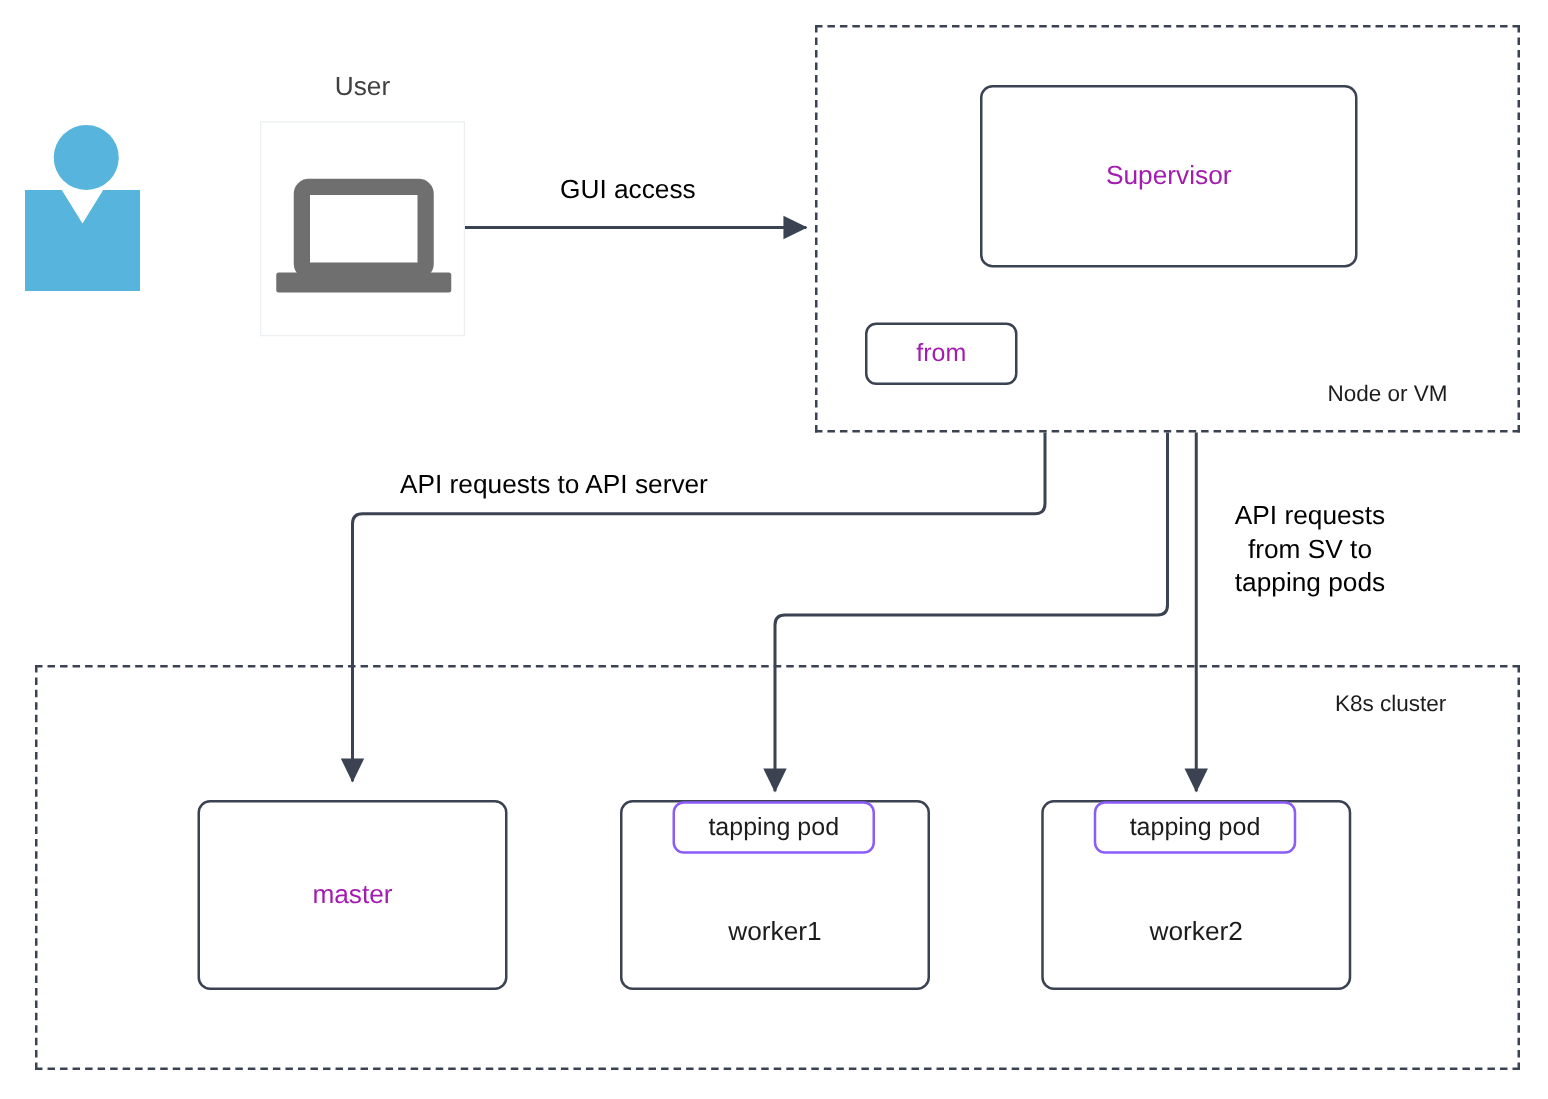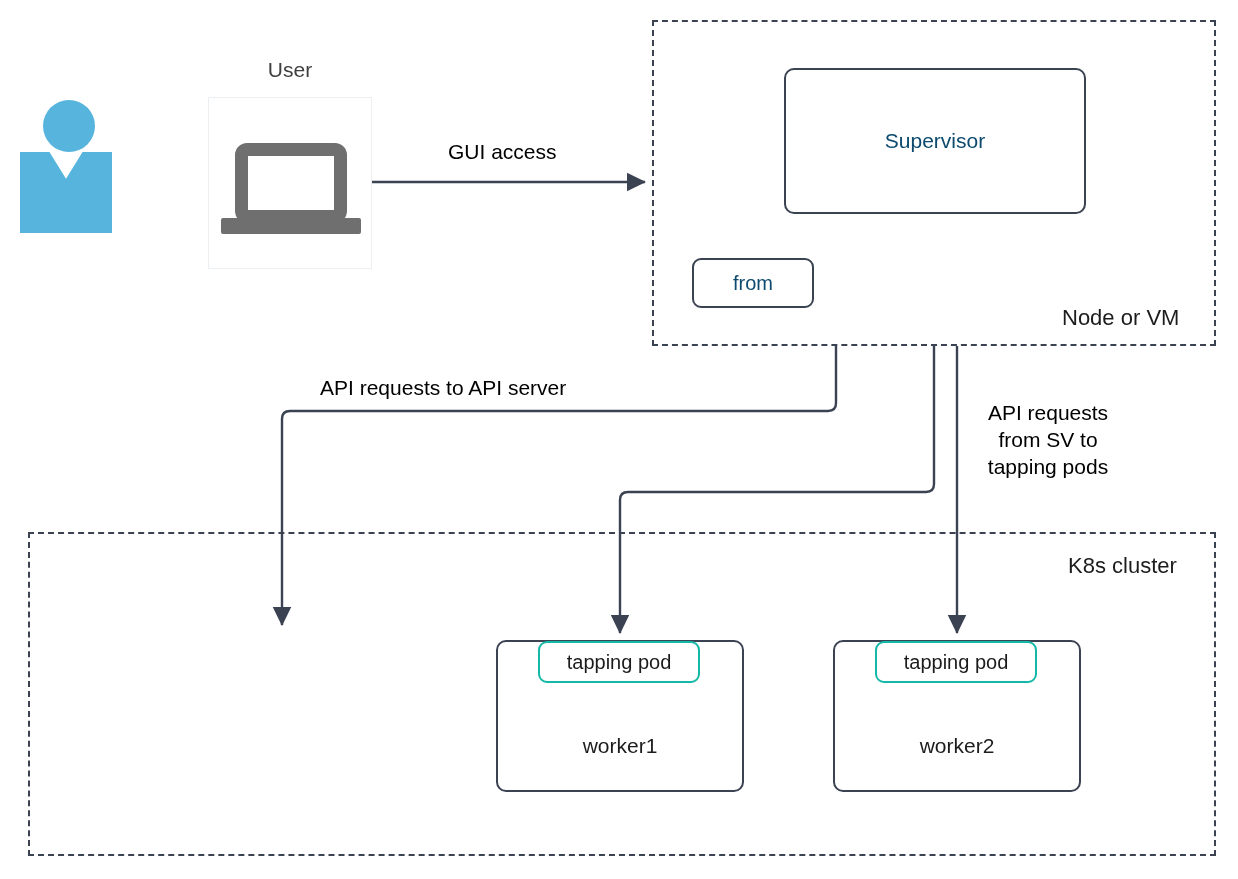--- a/index.html
+++ b/index.html
@@ -30,45 +30,45 @@
 
   
   .dashed-zone {
     position: absolute;
     border: 2px dashed #3b4252;
     background: transparent;
     box-sizing: border-box;
   }
   .zone-label {
     position: absolute;
-    font-size: 22px;
+    font-size: 18px;
     color: #1c1c1c;
     white-space: nowrap;
   }
 
   
   .node-box {
     position: absolute;
     box-sizing: border-box;
     border: 2px solid #3b4252;
     border-radius: 10px;
     background: #ffffff;
     display: flex;
     align-items: center;
     justify-content: center;
   }
   .node-label {
     font-size: 21px;
-    color: #0c4a6e;
+    color: #a21caf;
     white-space: nowrap;
   }
   .pod-box {
     position: absolute;
     box-sizing: border-box;
-    border: 2px solid #14b8a6;
+    border: 2px solid #8b5cf6;
     border-radius: 9px;
     background: #ffffff;
     display: flex;
     align-items: center;
     justify-content: center;
     z-index: 5;
   }
   .pod-label {
     font-size: 20px;
     color: #1c1c1c;
@@ -188,20 +188,23 @@
 
   <div class="caption multiline" style="left:968px; top:400px; width:160px;">
     <div>API requests</div>
     <div>from SV to</div>
     <div>tapping pods</div>
   </div>
 
   <div class="dashed-zone" style="left:28px; top:532px; width:1188px; height:324px;"></div>
   <div class="zone-label" style="left:1068px; top:553px;">K8s cluster</div>
 
+  <div class="node-box" style="left:158px; top:640px; width:248px; height:152px;">
+    <span class="node-label">master</span>
+  </div>
 
   <div class="node-box" style="left:496px; top:640px; width:248px; height:152px; display:block;">
     <span class="worker-caption" style="left:0; top:64px;">worker1</span>
   </div>
   <div class="pod-box" style="left:538px; top:641px; width:162px; height:42px;">
     <span class="pod-label">tapping pod</span>
   </div>
 
   <div class="node-box" style="left:833px; top:640px; width:248px; height:152px; display:block;">
     <span class="worker-caption" style="left:0; top:64px;">worker2</span>

